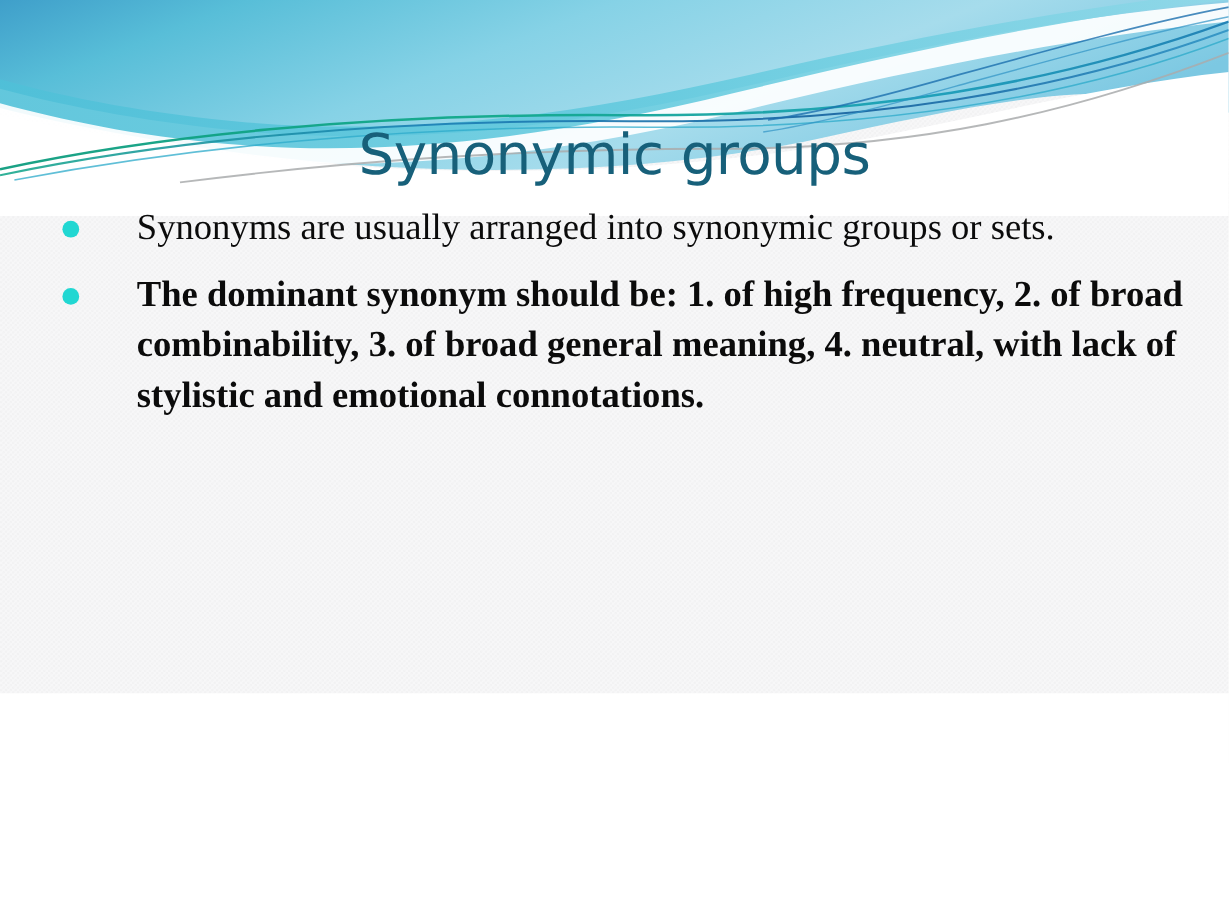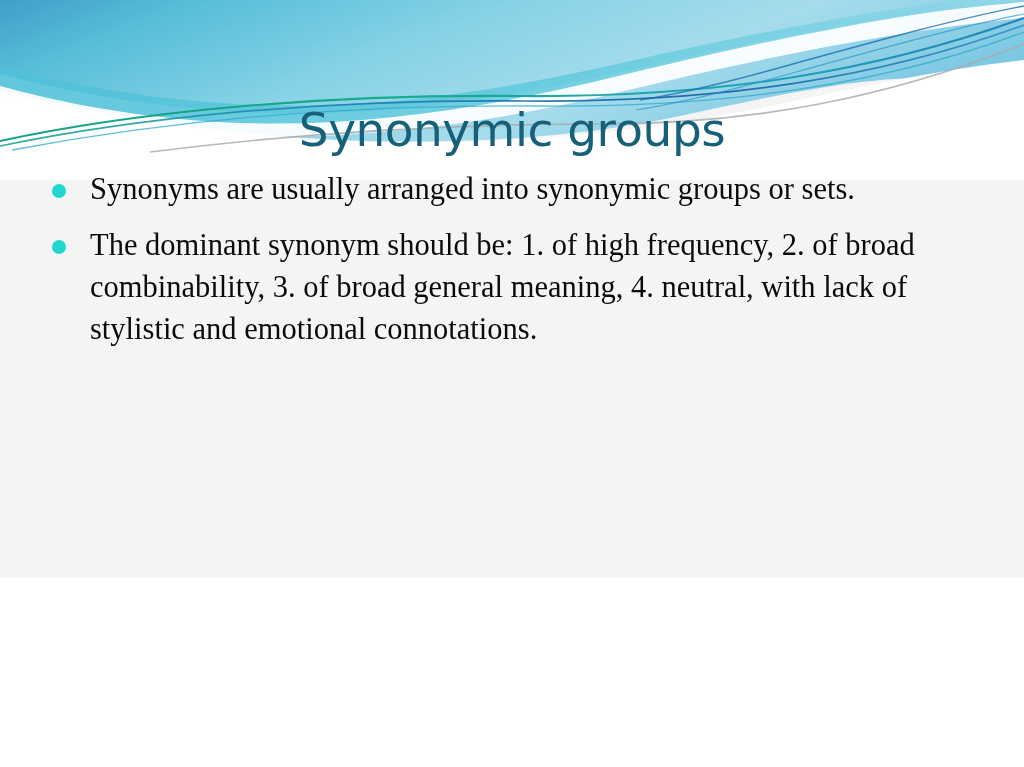--- a/index.html
+++ b/index.html
@@ -69,33 +69,33 @@
     position: relative;
     padding-left: 64px;
     margin-bottom: 14px;
     font-size: 30.5px;
     line-height: 42px;
     color: #0b0b0b;
     font-family: "Liberation Serif", "DejaVu Serif", serif;
     text-rendering: optimizeLegibility;
   }
 
-  .bullet-item:last-child { margin-bottom: 0; }
+  .bullet-item:last-child { margin-bottom: 0; font-weight: bold; }
 
   .bullet-dot {
     position: absolute;
     left: 26px;
     top: 16px;
     width: 14px;
     height: 14px;
     border-radius: 50%;
     background: #21d7d2;
   }
 
-  .bullet-text { display: block; }
+  .bullet-text { display: block; margin-left: 24px; }
 
   .strong-term { font-weight: bold; }
 
   .nb { white-space: pre-wrap; }
 </style>
 </head>
 <body>
 
 <div id="slide" style="background-color: rgb(247, 247, 248);">
 

